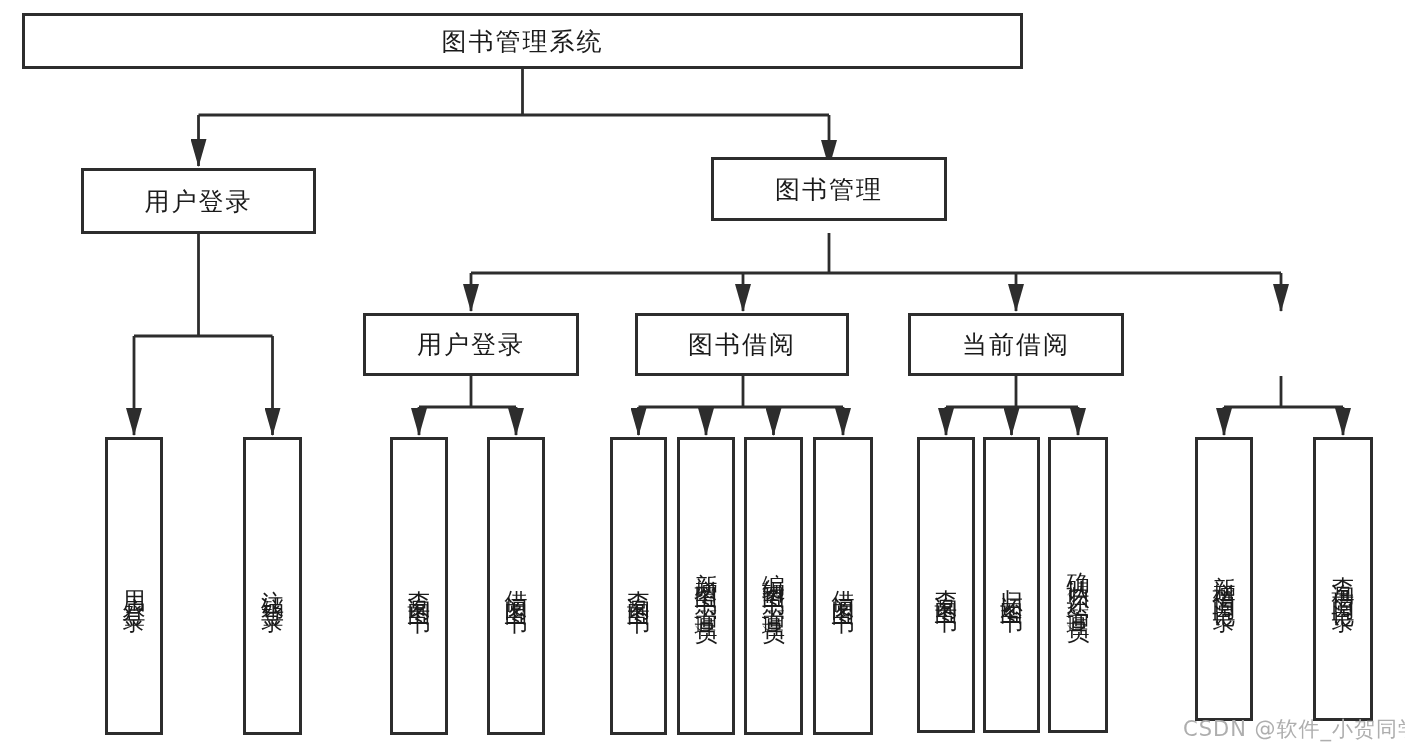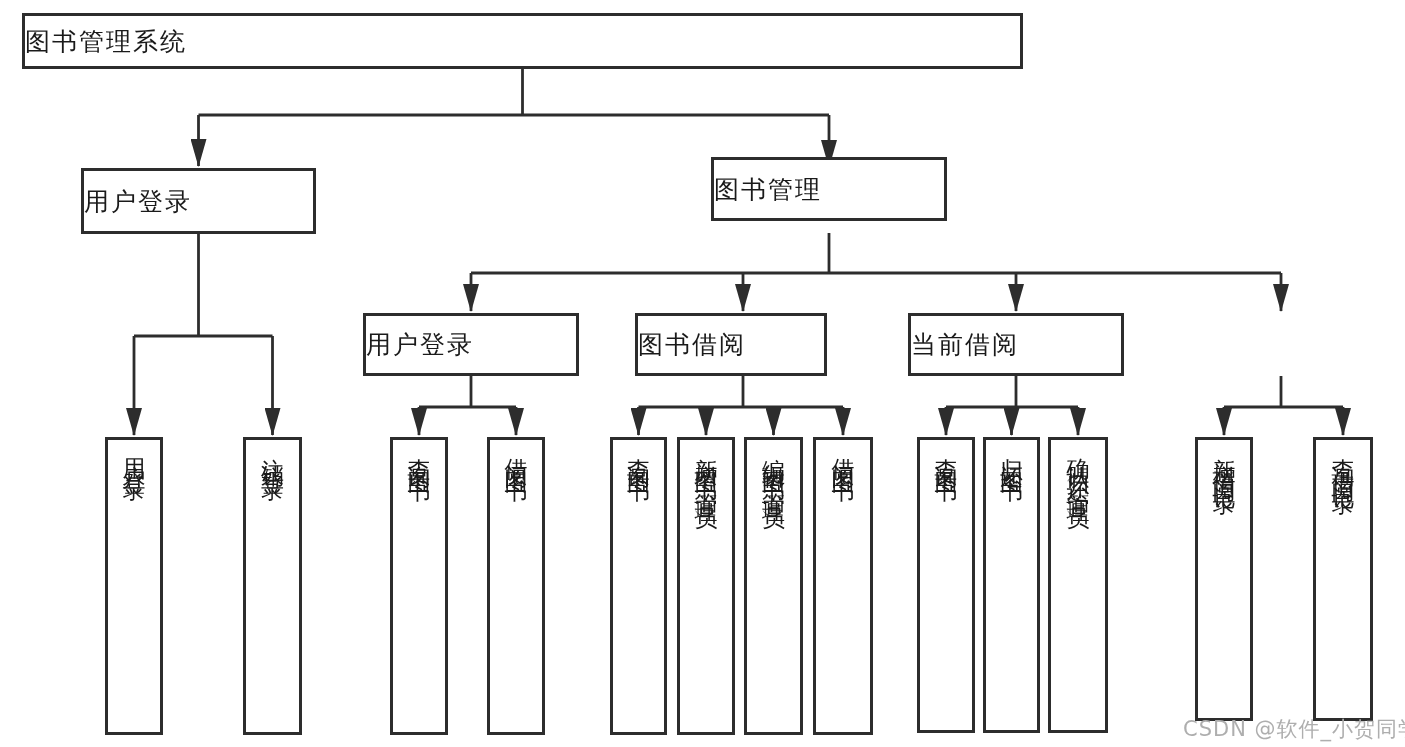--- a/index.html
+++ b/index.html
@@ -12,20 +12,21 @@
   }
   .wires{position:absolute;left:0;top:0;pointer-events:none;}
   .node{
     position:absolute;
     box-sizing:border-box;
     border:3px solid #2d2d2d;
     background:#ffffff;
     color:#1a1a1a;
     display:flex;
     align-items:center;
+    justify-content:center;
     z-index:2;
   }
   .h-node{font-size:25px;letter-spacing:2px;white-space:nowrap;}
   .v-node{
     font-size:23px;
     writing-mode:vertical-rl;
     text-orientation:mixed;
     letter-spacing:7px;
     line-height:1;
   }
@@ -101,21 +102,21 @@
   <div class="node h-node" style="left:81px;top:168px;width:235px;height:66px">
     <span>用户登录</span>
   </div>
   <div class="node h-node" style="left:711px;top:157px;width:236px;height:64px">
     <span>图书管理</span>
   </div>
 
   <div class="node h-node" style="left:363px;top:313px;width:216px;height:63px">
     <span>用户登录</span>
   </div>
-  <div class="node h-node" style="left:635px;top:313px;width:192px;height:63px">
+  <div class="node h-node" style="left:635px;top:313px;width:214px;height:63px">
     <span>图书借阅</span>
   </div>
   <div class="node h-node" style="left:908px;top:313px;width:216px;height:63px">
     <span>当前借阅</span>
   </div>
 
   <div class="node v-node" style="left:105px;top:437px;width:58px;height:298px">
     <span>用户登录</span>
   </div>
   <div class="node v-node" style="left:243px;top:437px;width:59px;height:298px">

